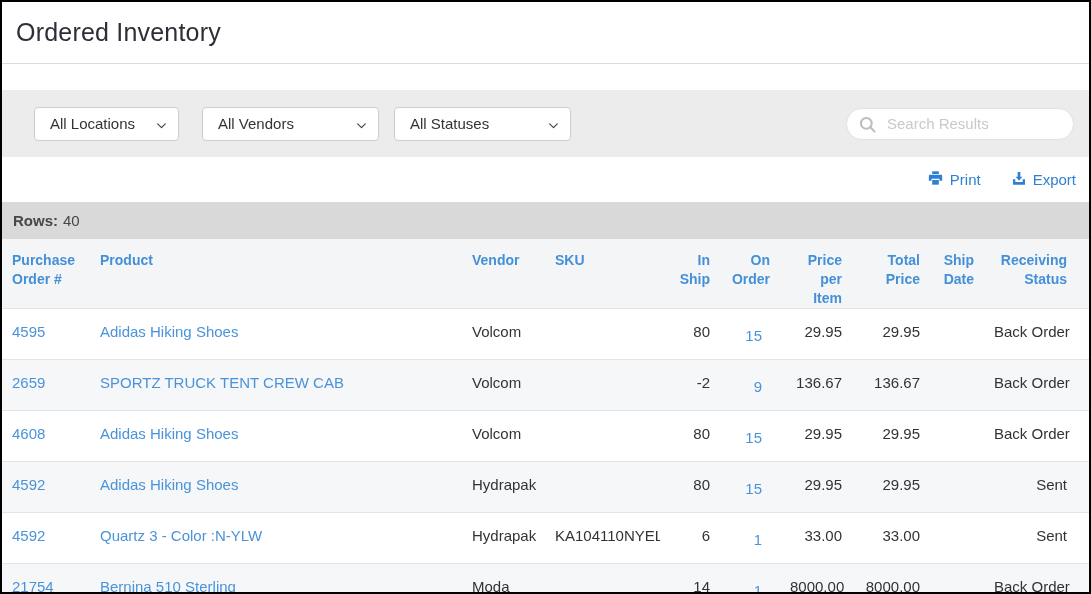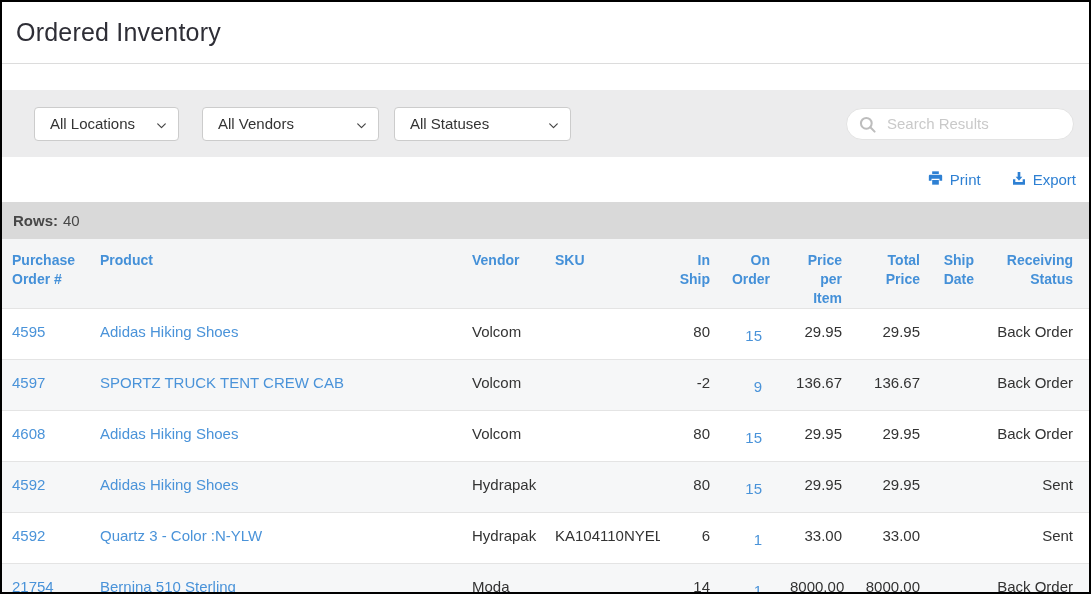--- a/index.html
+++ b/index.html
@@ -44,21 +44,21 @@
 
   
   table { width:1087px; border-collapse:collapse; table-layout:fixed; }
   thead th { background:#f4f5f6; vertical-align:top; padding:12px 10px 0; height:58px;
              box-sizing:border-box; font-size:14px; font-weight:700; color:#4490d8;
              white-space:pre-line; line-height:19px; text-align:left; cursor:pointer; }
   td { vertical-align:top; padding:14px 10px 0; height:51px; box-sizing:border-box;
        font-size:15px; color:#333; border-top:1px solid #e4e4e4; overflow:hidden;
        white-space:nowrap; }
   th.r, td.r { text-align:right; }
-  th.c-status, td.c-status { padding-right:16px; text-align:right; }
+  th.c-status, td.c-status { padding-right:22px; text-align:right; }
   tbody tr:nth-child(even) { background:#f6f7f8; }
   a.link { color:#4a93d9; text-decoration:none; cursor:pointer; }
   a.on-order { position:relative; top:4px; margin-right:8px; display:inline-block; }
 </style>
 </head>
 <body>
 
 <div class="page">
 
   <div class="titlebar">
@@ -177,21 +177,21 @@
       <td>Volcom</td>
       <td></td>
       <td class="r">80</td>
       <td class="r"><a class="link on-order" href="#">15</a></td>
       <td class="r">29.95</td>
       <td class="r">29.95</td>
       <td class="r"></td>
       <td class="c-status">Back Order</td>
     </tr>
         <tr>
-      <td><a class="link" href="#">4597</a></td>
+      <td><a class="link" href="#">2659</a></td>
       <td><a class="link" href="#">SPORTZ TRUCK TENT CREW CAB</a></td>
       <td>Volcom</td>
       <td></td>
       <td class="r">-2</td>
       <td class="r"><a class="link on-order" href="#">9</a></td>
       <td class="r">136.67</td>
       <td class="r">136.67</td>
       <td class="r"></td>
       <td class="c-status">Back Order</td>
     </tr>

